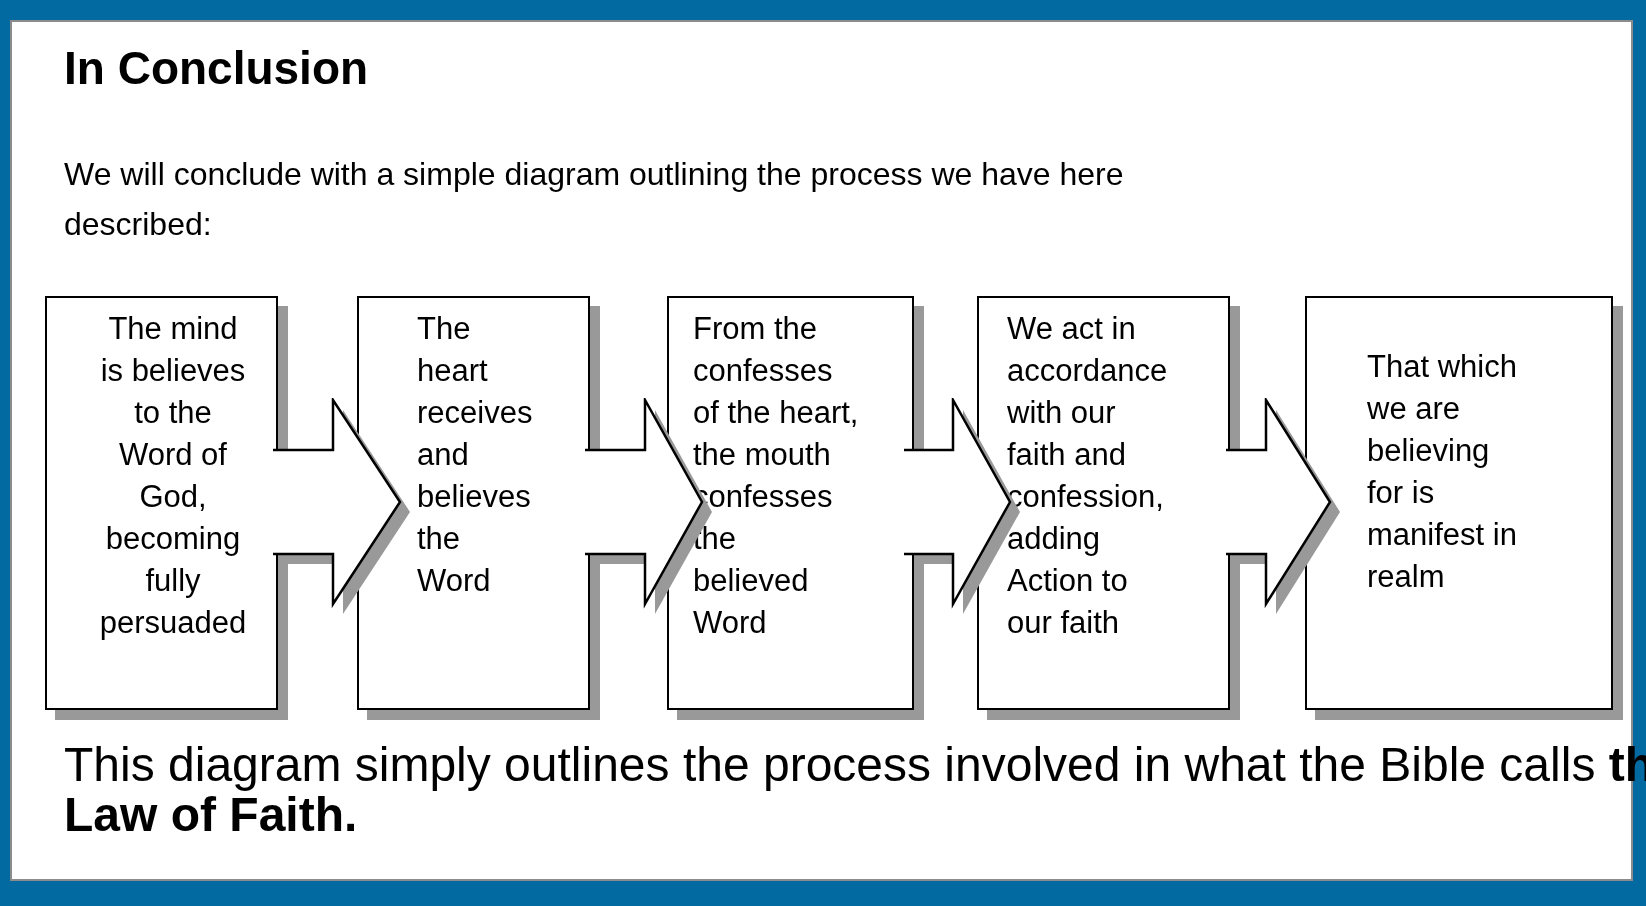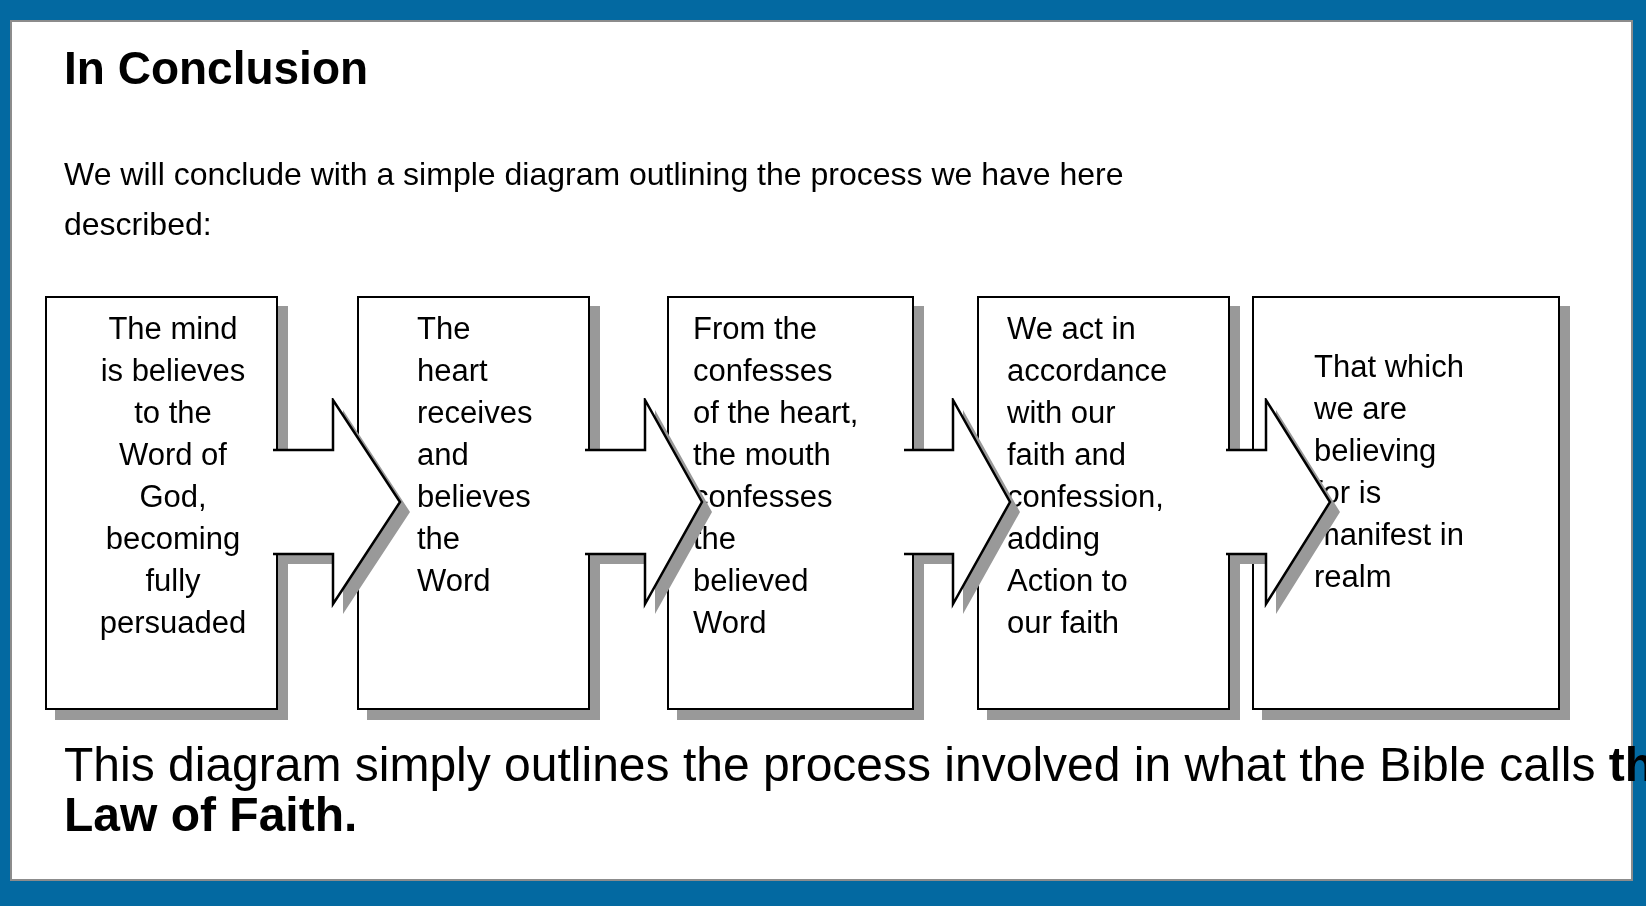--- a/index.html
+++ b/index.html
@@ -49,21 +49,21 @@
     background: #ffffff;
     border: 2px solid #000000;
     box-shadow: 10px 10px 0 #999999;
     font-size: 31px;
     line-height: 42px;
   }
   .box1 { left: 45px;   width: 233px; padding: 10px 0 0 23px; text-align: center; }
   .box2 { left: 357px;  width: 233px; padding: 10px 0 0 58px; }
   .box3 { left: 667px;  width: 247px; padding: 10px 0 0 24px; }
   .box4 { left: 977px;  width: 253px; padding: 10px 0 0 28px; }
-  .box5 { left: 1252px; width: 308px; padding: 48px 18px 0 60px; }
+  .box5 { left: 1305px; width: 308px; padding: 48px 18px 0 60px; }
   .arrow {
     position: absolute;
     top: 398px;
     height: 220px;
   }
   .arrow .shadow { fill: #999999; stroke: none; }
   .arrow .fill   { fill: #ffffff; stroke: none; }
   .arrow .edge   { fill: none; stroke: #000000; stroke-width: 2.5; }
 </style>
 </head>

